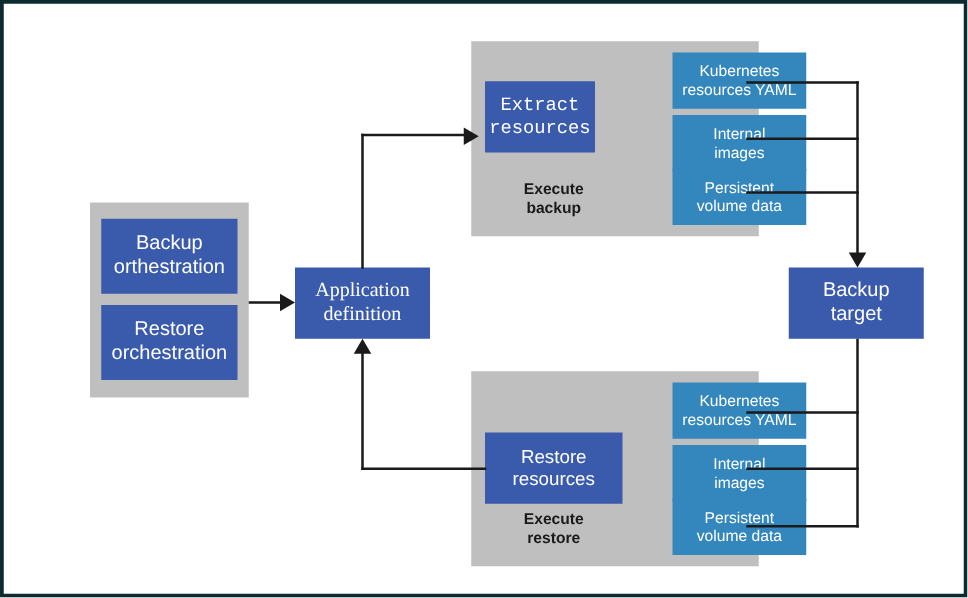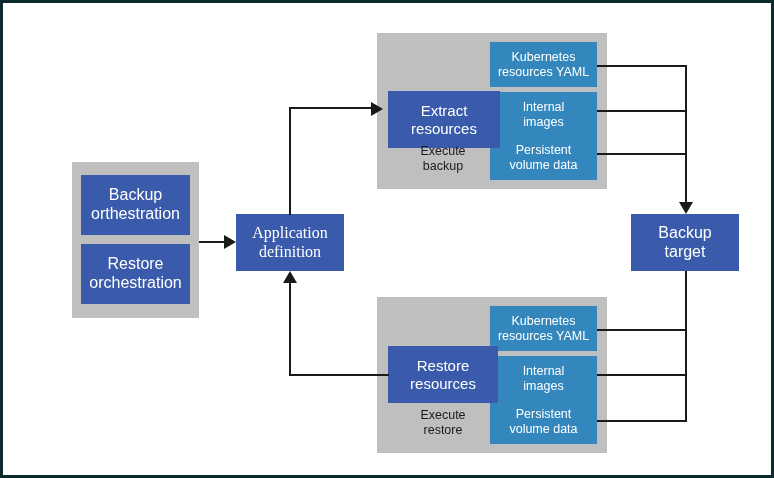--- a/index.html
+++ b/index.html
@@ -37,25 +37,27 @@
     color: #ffffff;
     font-size: 16px;
   }
   .dark-blue.small {
     font-size: 15px;
   }
   .mid-blue {
     background: #3387bd;
     color: #ffffff;
     font-size: 12.5px;
+    margin-left: 48px;
   }
   .plain-label {
     color: #1a1a1a;
     font-size: 12.5px;
     background: transparent;
+    font-weight: bold;
   }
   .connector {
     position: absolute;
     background: #1a1a1a;
   }
   .h-line { height: 2px; }
   .v-line { width: 2px; }
   .arrowhead {
     position: absolute;
     width: 0;
@@ -114,21 +116,21 @@
   <div class="box mid-blue" style="left:487px; top:89px; width:107px; height:45px;">
     <span class="txt">Internal
 images</span>
   </div>
 
   <div class="box mid-blue" style="left:487px; top:132px; width:107px; height:45px;">
     <span class="txt">Persistent
 volume data</span>
   </div>
 
-  <div class="box dark-blue small" style="left:385px; top:88px; width:112px; height:57px;">
+  <div class="box dark-blue small" style="left:385px; top:62px; width:88px; height:57px;font-family:Liberation Mono, monospace;">
     <span class="txt">Extract
 resources</span>
   </div>
 
   <div class="box plain-label" style="left:385px; top:138px; width:110px; height:36px;">
     <span class="txt">Execute
 backup</span>
   </div>
 
   <div class="box gray-panel" style="left:374px; top:294px; width:230px; height:156px;"></div>

